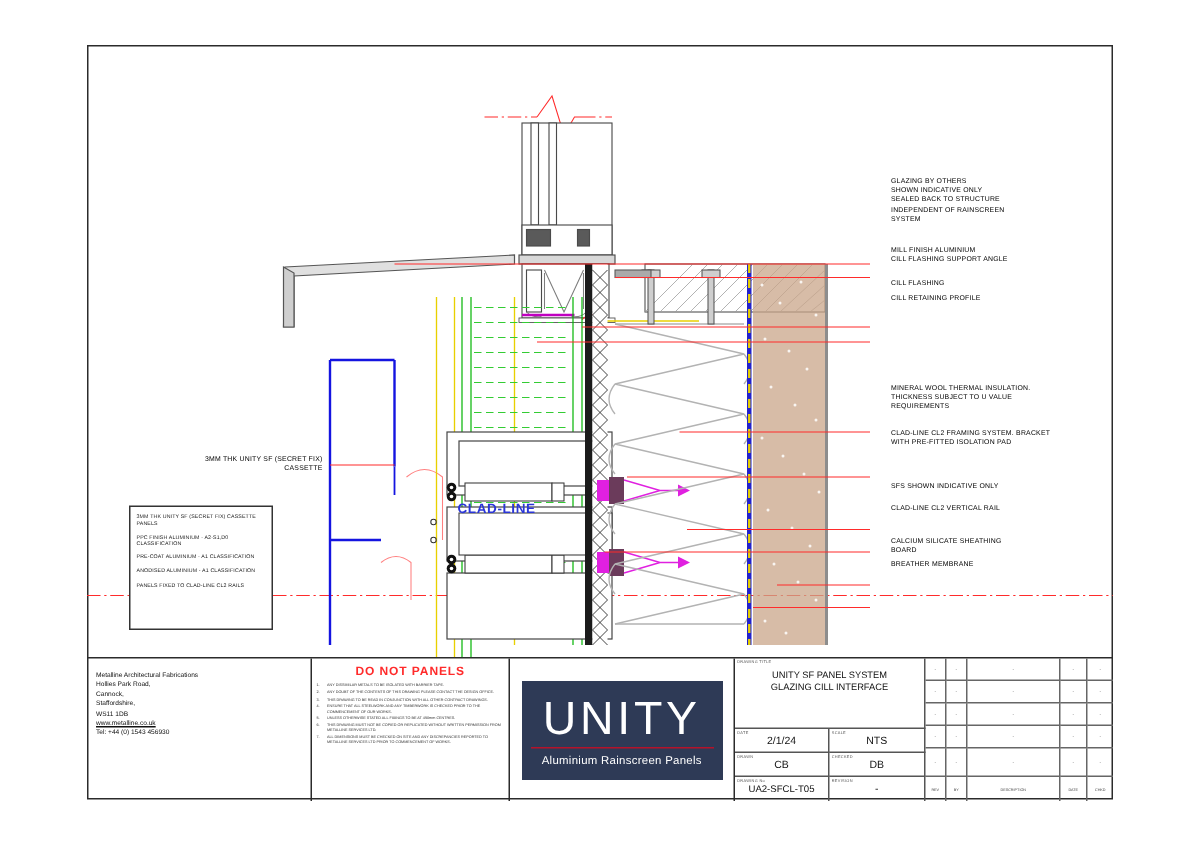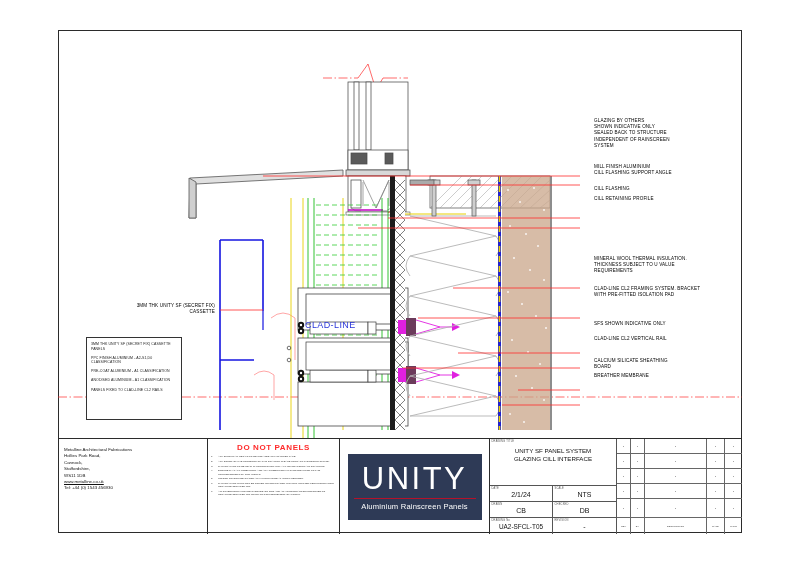--- a/index.html
+++ b/index.html
@@ -11,21 +11,21 @@
   
   .lbl{position:absolute;font-size:4.6px;line-height:6.2px;letter-spacing:.15px;color:#000;white-space:pre;}
   .lbl.r{text-align:left;}
   .lbl.l{text-align:right;}
 
   
   .specbox{position:absolute;left:86px;top:337px;width:96px;height:83px;border:0.8px solid #333;background:#fff;box-sizing:border-box;padding:4px 4px;}
   .specbox p{margin:0 0 4.5px 0;font-size:3.5px;line-height:4.6px;letter-spacing:.1px;color:#222;}
 
   
-  .cladline{position:absolute;left:305px;top:320px;font-size:9px;font-weight:normal;color:#2b36d8;letter-spacing:.4px;}
+  .cladline{position:absolute;left:305px;top:334px;font-size:9px;font-weight:bold;color:#2b36d8;letter-spacing:.4px;}
 
   
   .tb{position:absolute;left:58px;top:438px;width:684px;height:95px;border-top:1px solid #2b2b2b;box-sizing:border-box;}
   .company{position:absolute;left:0px;top:0px;width:150px;height:95px;border-right:1px solid #2b2b2b;box-sizing:border-box;padding:8px 6px;}
   .company div{font-size:4.4px;line-height:6.4px;color:#111;}
   .company .url{text-decoration:underline;}
 
   .notes{position:absolute;left:150px;top:0px;width:132px;height:95px;border-right:1px solid #2b2b2b;box-sizing:border-box;padding:3px 3px 3px 3px;}
   .notes .dns{color:#ff2b2b;font-weight:bold;font-size:8px;text-align:center;letter-spacing:.6px;margin:1px 0 3px 0;}
   .notes ol{margin:0;padding:0;list-style:none;}

